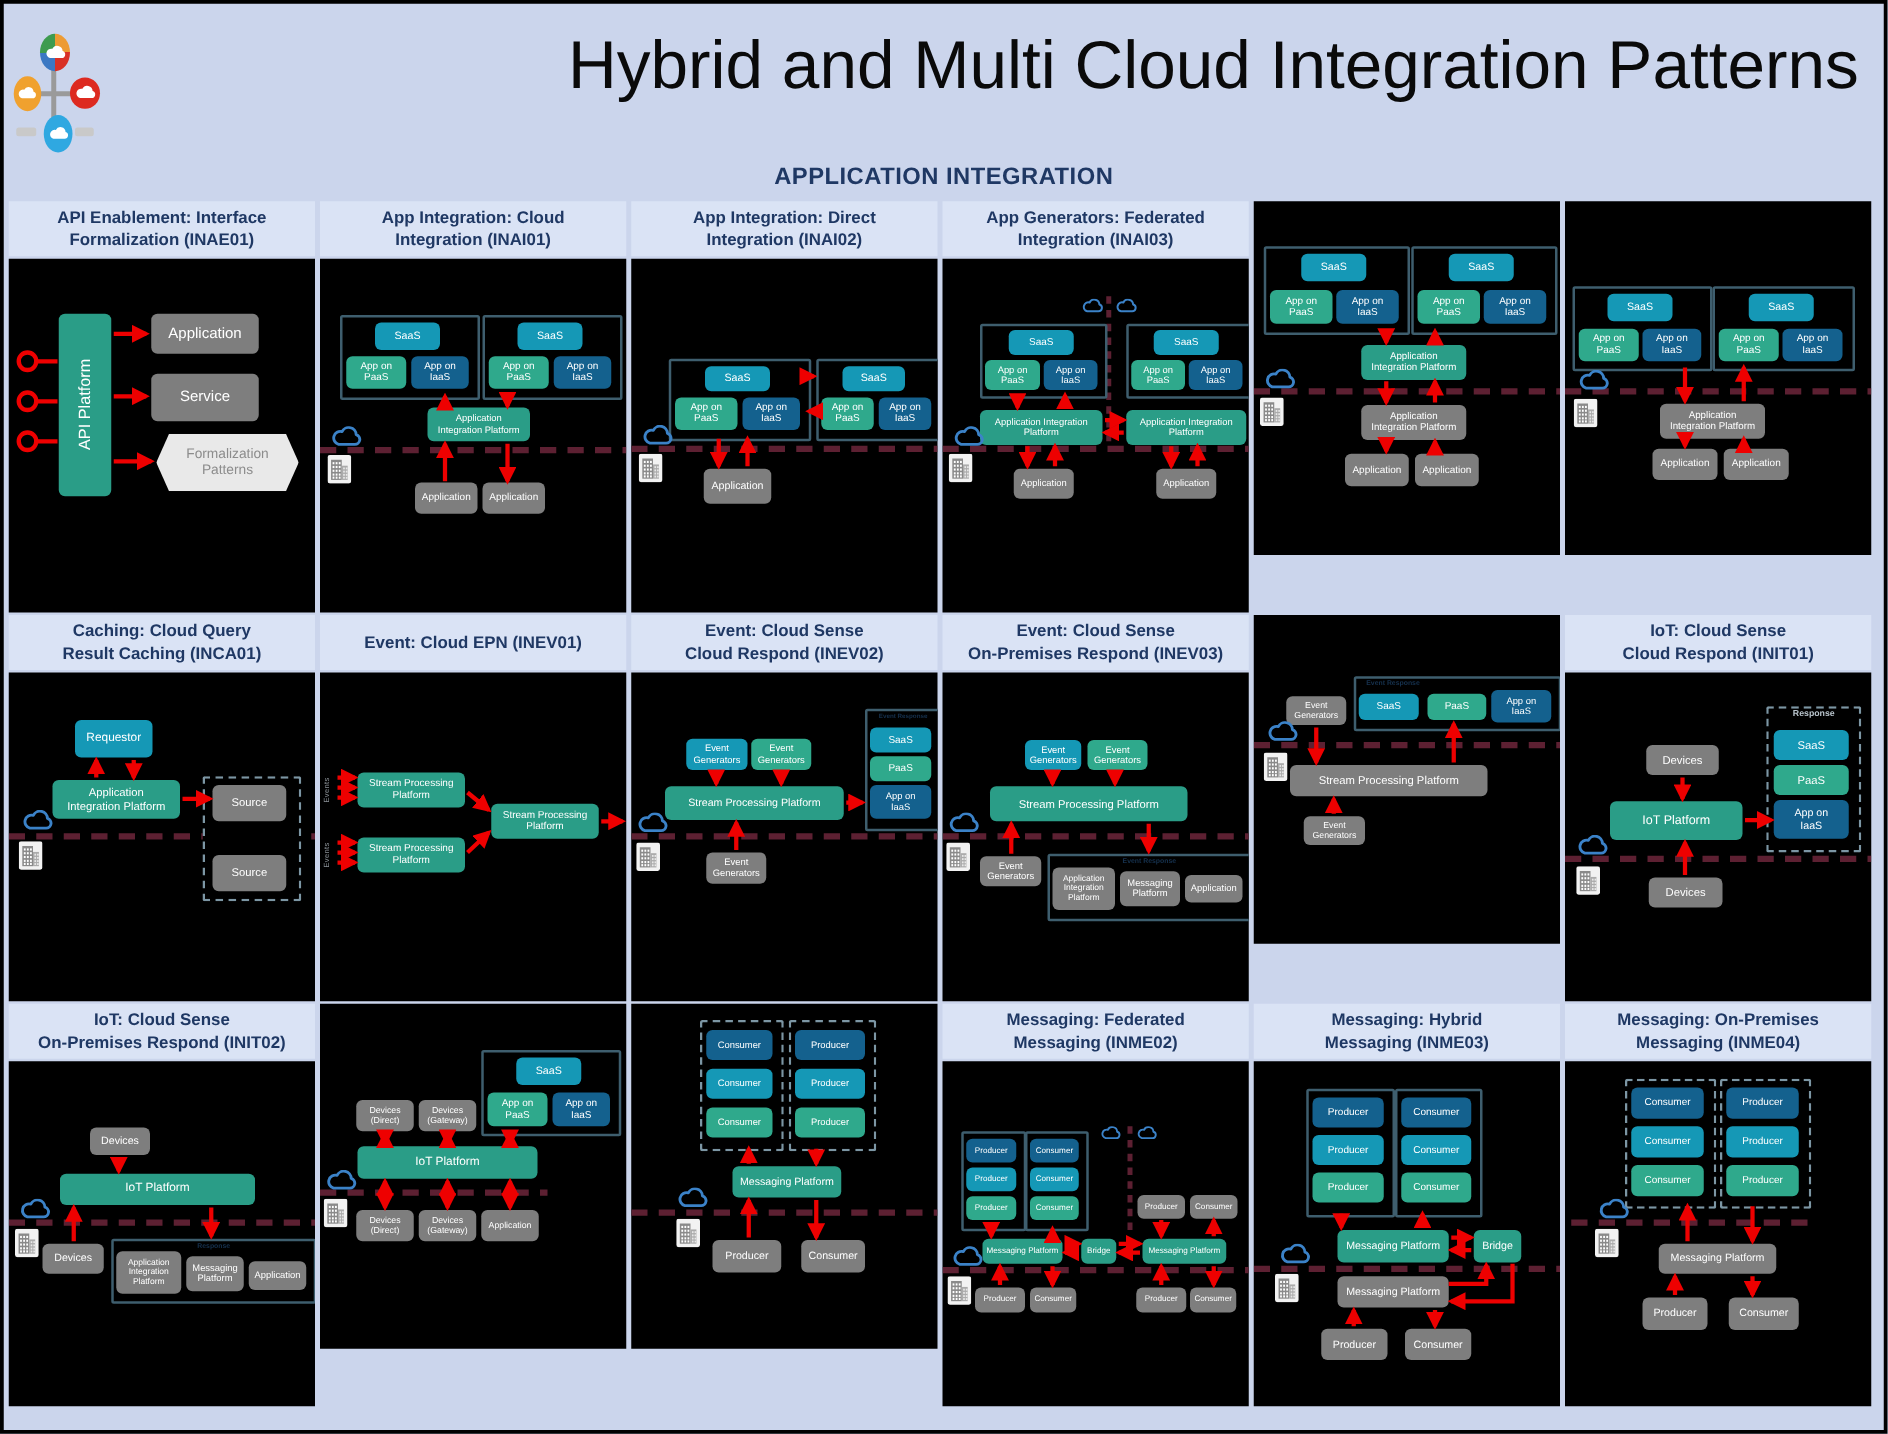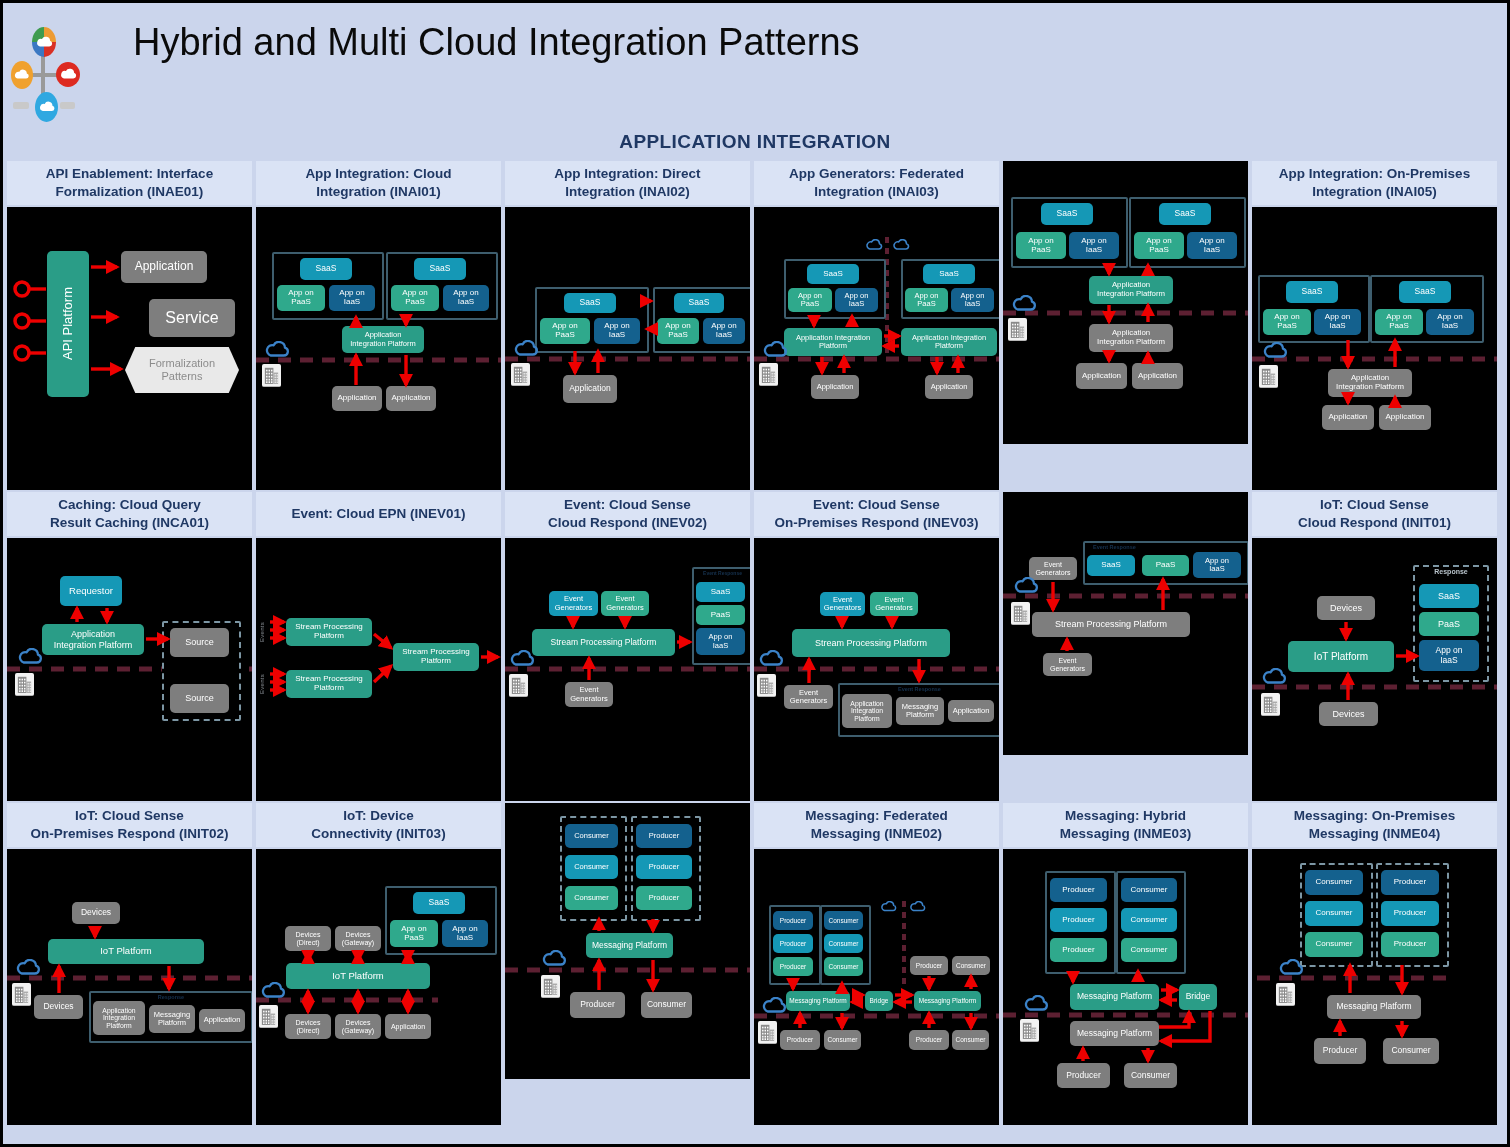--- a/index.html
+++ b/index.html
@@ -7,21 +7,21 @@
     width:1510px;height:1147px;box-sizing:border-box;overflow:hidden;
     background:var(--page,#CBD5EC);border:3px solid #000;
     font-family:"Liberation Sans", sans-serif;
   }
   .header{position:relative;height:128px}
   .logo{position:absolute;left:8px;top:24px;width:72px;height:100px}
   .logo .bar{position:absolute;background:#9a9a9a}
   .logo .circ{position:absolute;border-radius:50%;display:flex;align-items:center;justify-content:center}
   .logo .mark{position:absolute;background:#c9c9c9;border-radius:2px}
   .main-title{position:absolute;left:130px;right:20px;top:18px;margin:0;
-    text-align:left;font-size:38px;font-weight:400;color:#0a0a0a;letter-spacing:0}
+    text-align:right;font-size:54px;font-weight:400;color:#0a0a0a;letter-spacing:0}
   .section-title{height:30px;text-align:center;font-size:19px;font-weight:bold;
     color:var(--navy,#1F3864);letter-spacing:.4px}
   .row{display:flex;gap:4px;padding:0 4px;margin-bottom:2px}
   .cell{width:245px;flex:0 0 245px}
   .ctitle{height:44px;margin-bottom:2px;background:var(--band,#DAE3F5);
     display:flex;align-items:center;justify-content:center;text-align:center;
     white-space:pre-line;font-size:13.5px;font-weight:bold;color:var(--navy,#1F3864);line-height:1.35}
   .cdiag{position:relative;background:#000;overflow:hidden}
   svg.layer{position:absolute;left:0;top:0;pointer-events:none}
   .box{position:absolute;display:flex;align-items:center;justify-content:center;
@@ -80,21 +80,21 @@
   <div class="section-title">APPLICATION INTEGRATION</div>
   <div id="grid">
       <div class="row">
         <div class="cell">
           <div class="ctitle">API Enablement: Interface
 Formalization (INAE01)</div>
           <div class="cdiag" style="height: 283px;">
             <svg class="layer" width="245" height="283"></svg>
             <div class="box bx-teal vbox" style="left: 40px; top: 44px; width: 42px; height: 146px; font-size: 13px;">API Platform</div>
             <div class="box bx-gray" style="left: 114px; top: 44px; width: 86px; height: 32px; font-size: 12px;">Application</div>
-            <div class="box bx-gray" style="left: 114px; top: 92px; width: 86px; height: 38px; font-size: 16px; margin-left: 28px;">Service</div>
+            <div class="box bx-gray" style="left: 114px; top: 92px; width: 86px; height: 38px; font-size: 12px;">Service</div>
             <div class="hex" style="left: 118px; top: 140px; width: 114px; height: 46px; font-size: 11px;">Formalization
 Patterns</div>
             <svg class="layer" width="245" height="283">
               <defs>
                 <marker id="ah1" viewBox="0 0 10 10" refX="8" refY="5" markerWidth="4.2" markerHeight="4.2" orient="auto-start-reverse" markerUnits="strokeWidth">
                   <path d="M0 0 L10 5 L0 10 z" fill="#EE0000"></path>
                 </marker>
               </defs>
               <circle cx="15" cy="82" r="7" fill="#000" stroke="#EE0000" stroke-width="3.5"></circle>
               <circle cx="15" cy="114" r="7" fill="#000" stroke="#EE0000" stroke-width="3.5"></circle>
@@ -382,22 +382,20 @@
               <line x1="106" y1="104" x2="106" y2="113" stroke="#EE0000" stroke-width="3.4" marker-end="url(#ah5)"></line>
               <line x1="145" y1="113" x2="145" y2="104" stroke="#EE0000" stroke-width="3.4" marker-end="url(#ah5)"></line>
               <line x1="106" y1="144" x2="106" y2="161" stroke="#EE0000" stroke-width="3.4" marker-end="url(#ah5)"></line>
               <line x1="145" y1="161" x2="145" y2="144" stroke="#EE0000" stroke-width="3.4" marker-end="url(#ah5)"></line>
               <line x1="106" y1="192" x2="106" y2="200" stroke="#EE0000" stroke-width="3.4" marker-end="url(#ah5)"></line>
               <line x1="145" y1="200" x2="145" y2="192" stroke="#EE0000" stroke-width="3.4" marker-end="url(#ah5)"></line>
             </svg>
           </div>
         </div>
         <div class="cell">
-          <div class="ctitle">App Integration: On-Premises
-Integration (INAI05)</div>
           <div class="cdiag" style="height: 283px;">
             <svg class="layer" width="245" height="283">
               <line x1="0" y1="152" x2="246" y2="152" stroke="#5D2032" stroke-width="5" stroke-dasharray="13 9"></line>
             </svg>
             <div class="grp" style="left: 6px; top: 68px; width: 108px; height: 64px;"></div>
             <div class="box bx-cyan" style="left: 34px; top: 74px; width: 52px; height: 22px; font-size: 8.5px;">SaaS</div>
             <div class="box bx-green" style="left: 11px; top: 102px; width: 48px; height: 26px; font-size: 8px;">App on
 PaaS</div>
             <div class="box bx-dblue" style="left: 62px; top: 102px; width: 47px; height: 26px; font-size: 8px;">App on
 IaaS</div>
@@ -853,22 +851,20 @@
                   <path d="M0 0 L10 5 L0 10 z" fill="#EE0000"></path>
                 </marker>
               </defs>
               <line x1="88" y1="77" x2="88" y2="88" stroke="#EE0000" stroke-width="3.4" marker-end="url(#ah13)"></line>
               <line x1="52" y1="144" x2="52" y2="117" stroke="#EE0000" stroke-width="3.4" marker-end="url(#ah13)"></line>
               <line x1="162" y1="117" x2="162" y2="140" stroke="#EE0000" stroke-width="3.4" marker-end="url(#ah13)"></line>
             </svg>
           </div>
         </div>
         <div class="cell">
-          <div class="ctitle">IoT: Device
-Connectivity (INIT03)</div>
           <div class="cdiag" style="height: 276px;">
             <svg class="layer" width="245" height="276">
               <line x1="0" y1="151" x2="182" y2="151" stroke="#5D2032" stroke-width="5" stroke-dasharray="13 9"></line>
             </svg>
             <div class="grp" style="left: 129px; top: 37px; width: 108px; height: 65px;"></div>
             <div class="box bx-cyan" style="left: 157px; top: 43px; width: 52px; height: 22px; font-size: 8.5px;">SaaS</div>
             <div class="box bx-green" style="left: 134px; top: 71px; width: 48px; height: 27px; font-size: 8px;">App on
 PaaS</div>
             <div class="box bx-dblue" style="left: 186px; top: 71px; width: 46px; height: 27px; font-size: 8px;">App on
 IaaS</div>

